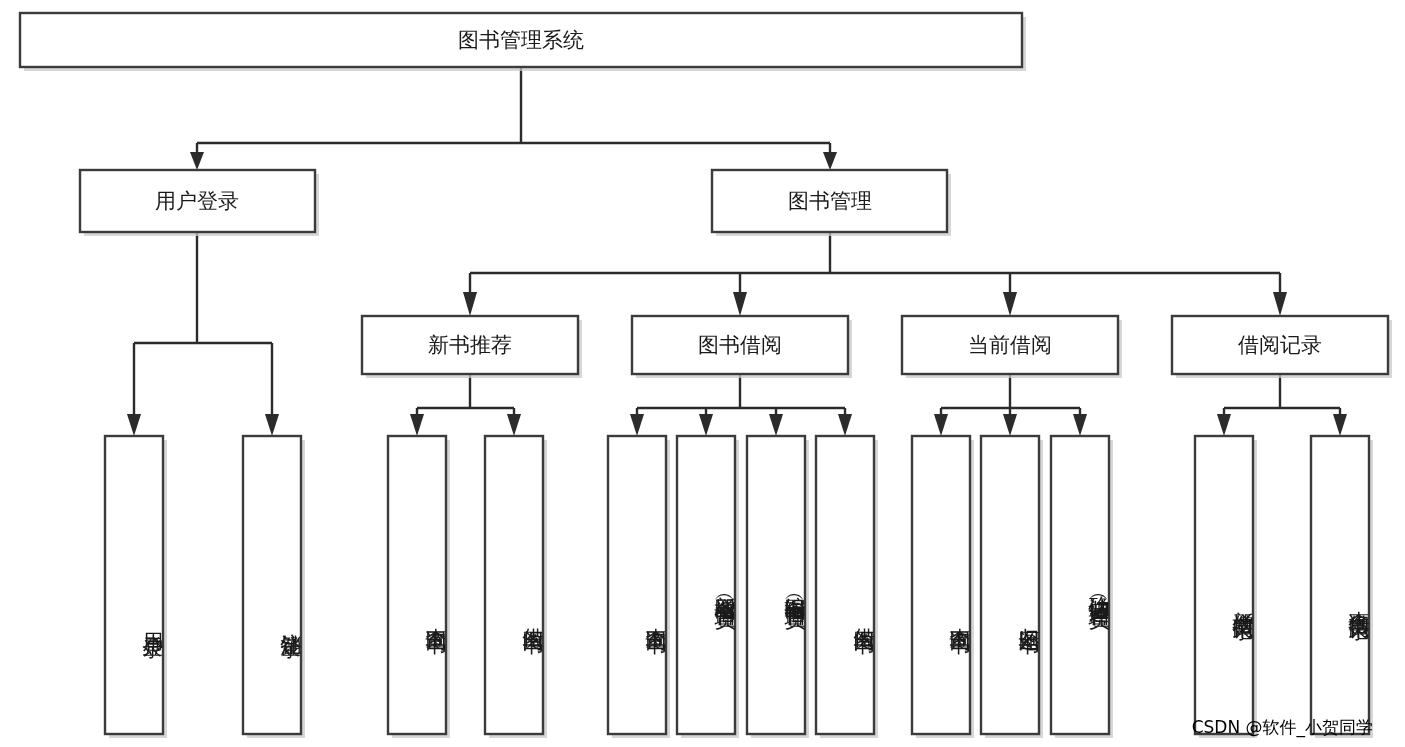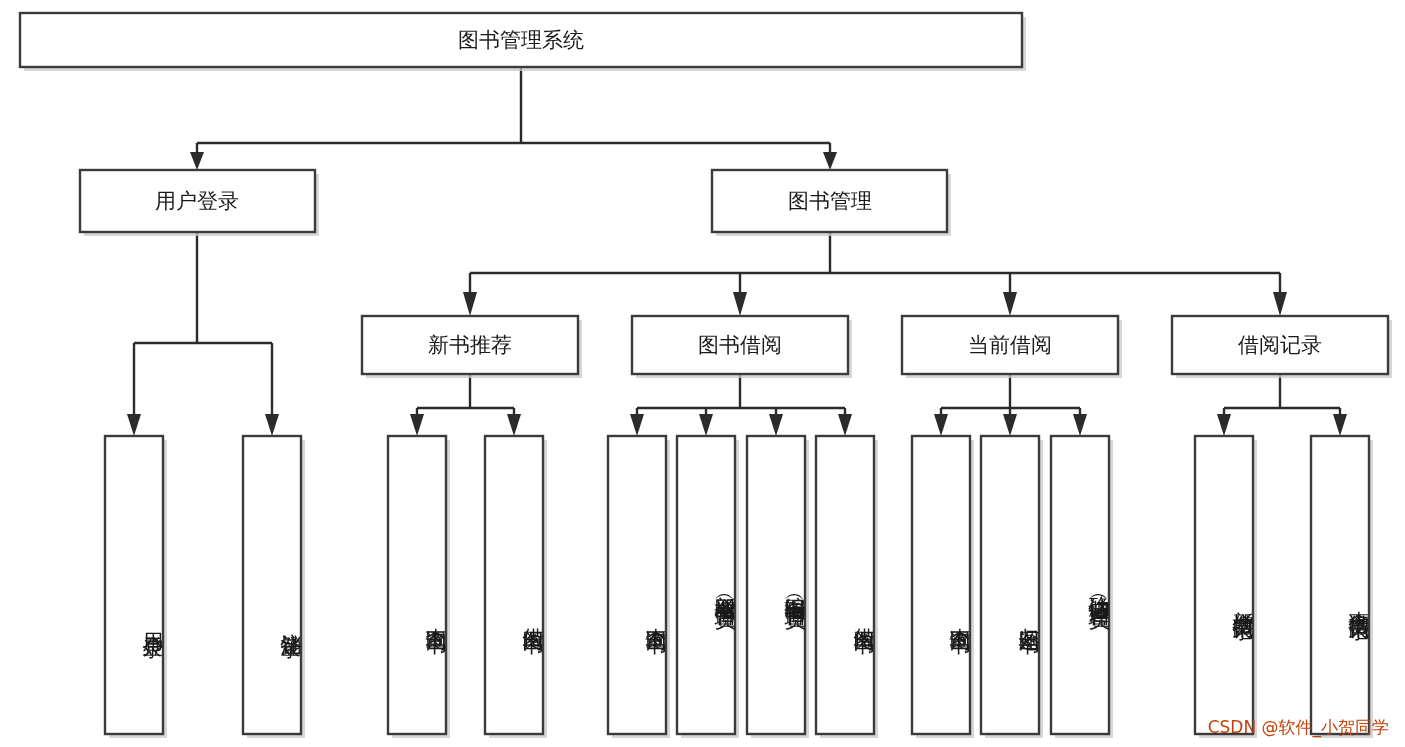--- a/index.html
+++ b/index.html
@@ -62,25 +62,25 @@
     font-family: "DejaVu Sans", "Liberation Sans", sans-serif;
     font-size: 21px;
     line-height: 1.0;
     color: #1a1a1a;
     letter-spacing: 2px;
     white-space: nowrap;
     pointer-events: none;
   }
   .watermark {
     position: absolute;
-    right: 16px;
+    right: 32px;
     bottom: 8px;
     font-family: "DejaVu Sans", "Liberation Sans", sans-serif;
     font-size: 17px;
-    color: #c2410c;
+    color: #000000;
     white-space: nowrap;
     user-select: none;
   }
 </style>
 </head>
 <body>
 
 <div id="diagram-root">
 
   <svg id="flow-svg" viewBox="0 0 1405 747">

